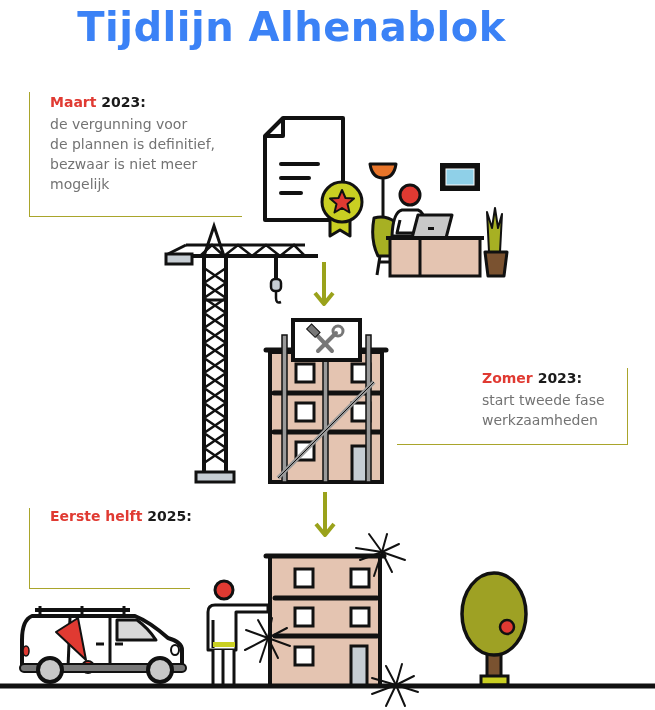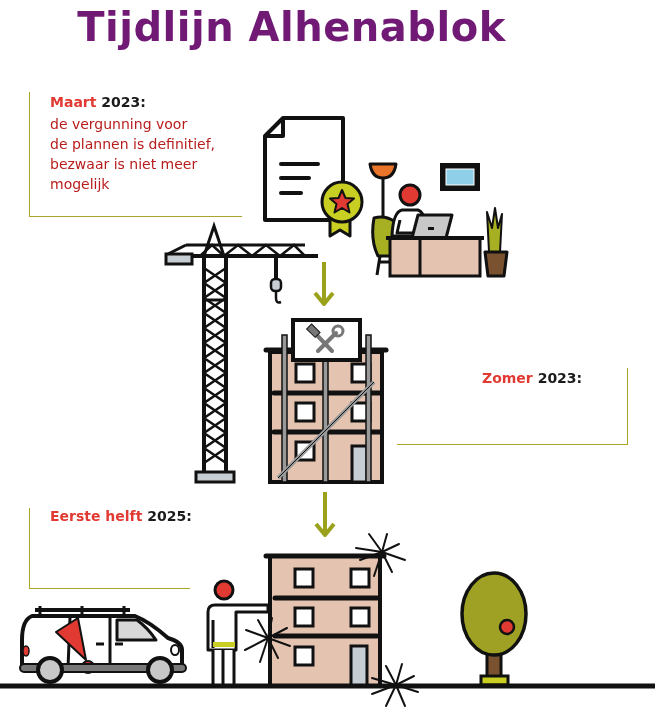--- a/index.html
+++ b/index.html
@@ -1,22 +1,22 @@
 <!DOCTYPE html>
 <html><head>
 <meta charset="utf-8">
 <style>
   html, body { margin: 0; padding: 0; background: #ffffff; }
   body { width: 655px; height: 710px; position: relative; overflow: hidden; font-family: "DejaVu Sans", sans-serif; }
-  .title { position: absolute; left: 0; width: 583px; top: 4px; text-align: center; font-size: 40px; font-weight: bold; color: #701a75; letter-spacing: 0.5px; }
+  .title { position: absolute; left: 0; width: 583px; top: 4px; text-align: center; font-size: 40px; font-weight: bold; color: #3b82f6; letter-spacing: 0.5px; }
   .note { position: absolute; }
   .note .head { font-size: 14px; font-weight: bold; line-height: 24px; white-space: nowrap; }
   .note .head .acc { color: #e03a32; }
   .note .head .yr { color: #1a1a1a; }
-  .note .body { font-size: 14px; line-height: 20px; color: #b91c1c; white-space: pre-line; }
+  .note .body { font-size: 14px; line-height: 20px; color: #737373; white-space: pre-line; }
   .bracket-left { position: absolute; border-left: 1.5px solid #a9a52b; border-bottom: 1.5px solid #a9a52b; }
   .bracket-right { position: absolute; border-right: 1.5px solid #a9a52b; border-bottom: 1.5px solid #a9a52b; }
   svg.scene { position: absolute; left: 0; top: 0; }
 </style>
 </head>
 <body>
 
 <div class="title">Tijdlijn Alhenablok</div>
 
 <div class="bracket-left" style="left:29px; top:92px; width:212px; height:124px;"></div>
@@ -30,20 +30,22 @@
 bezwaar is niet meer
 mogelijk</div>
 </div>
 
 <div class="bracket-right" style="left:397px; top:368px; width:230px; height:76px;"></div>
 <div class="note" style="left:469px; top:366px;margin-left:13px;">
   <div class="head">
     <span class="acc">Zomer</span>
     <span class="yr">2023:</span>
   </div>
+  <div class="body">start tweede fase
+werkzaamheden</div>
 </div>
 
 <div class="bracket-left" style="left:29px; top:508px; width:160px; height:80px;"></div>
 <div class="note" style="left:50px; top:504px;text-align:right;">
   <div class="head">
     <span class="acc">Eerste helft</span>
     <span class="yr">2025:</span>
   </div>
 </div>
 

